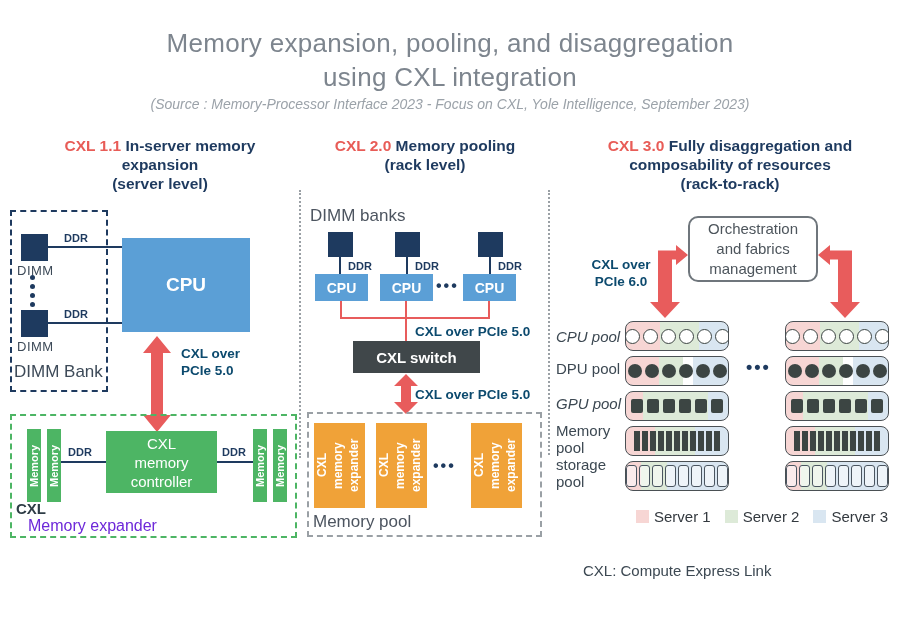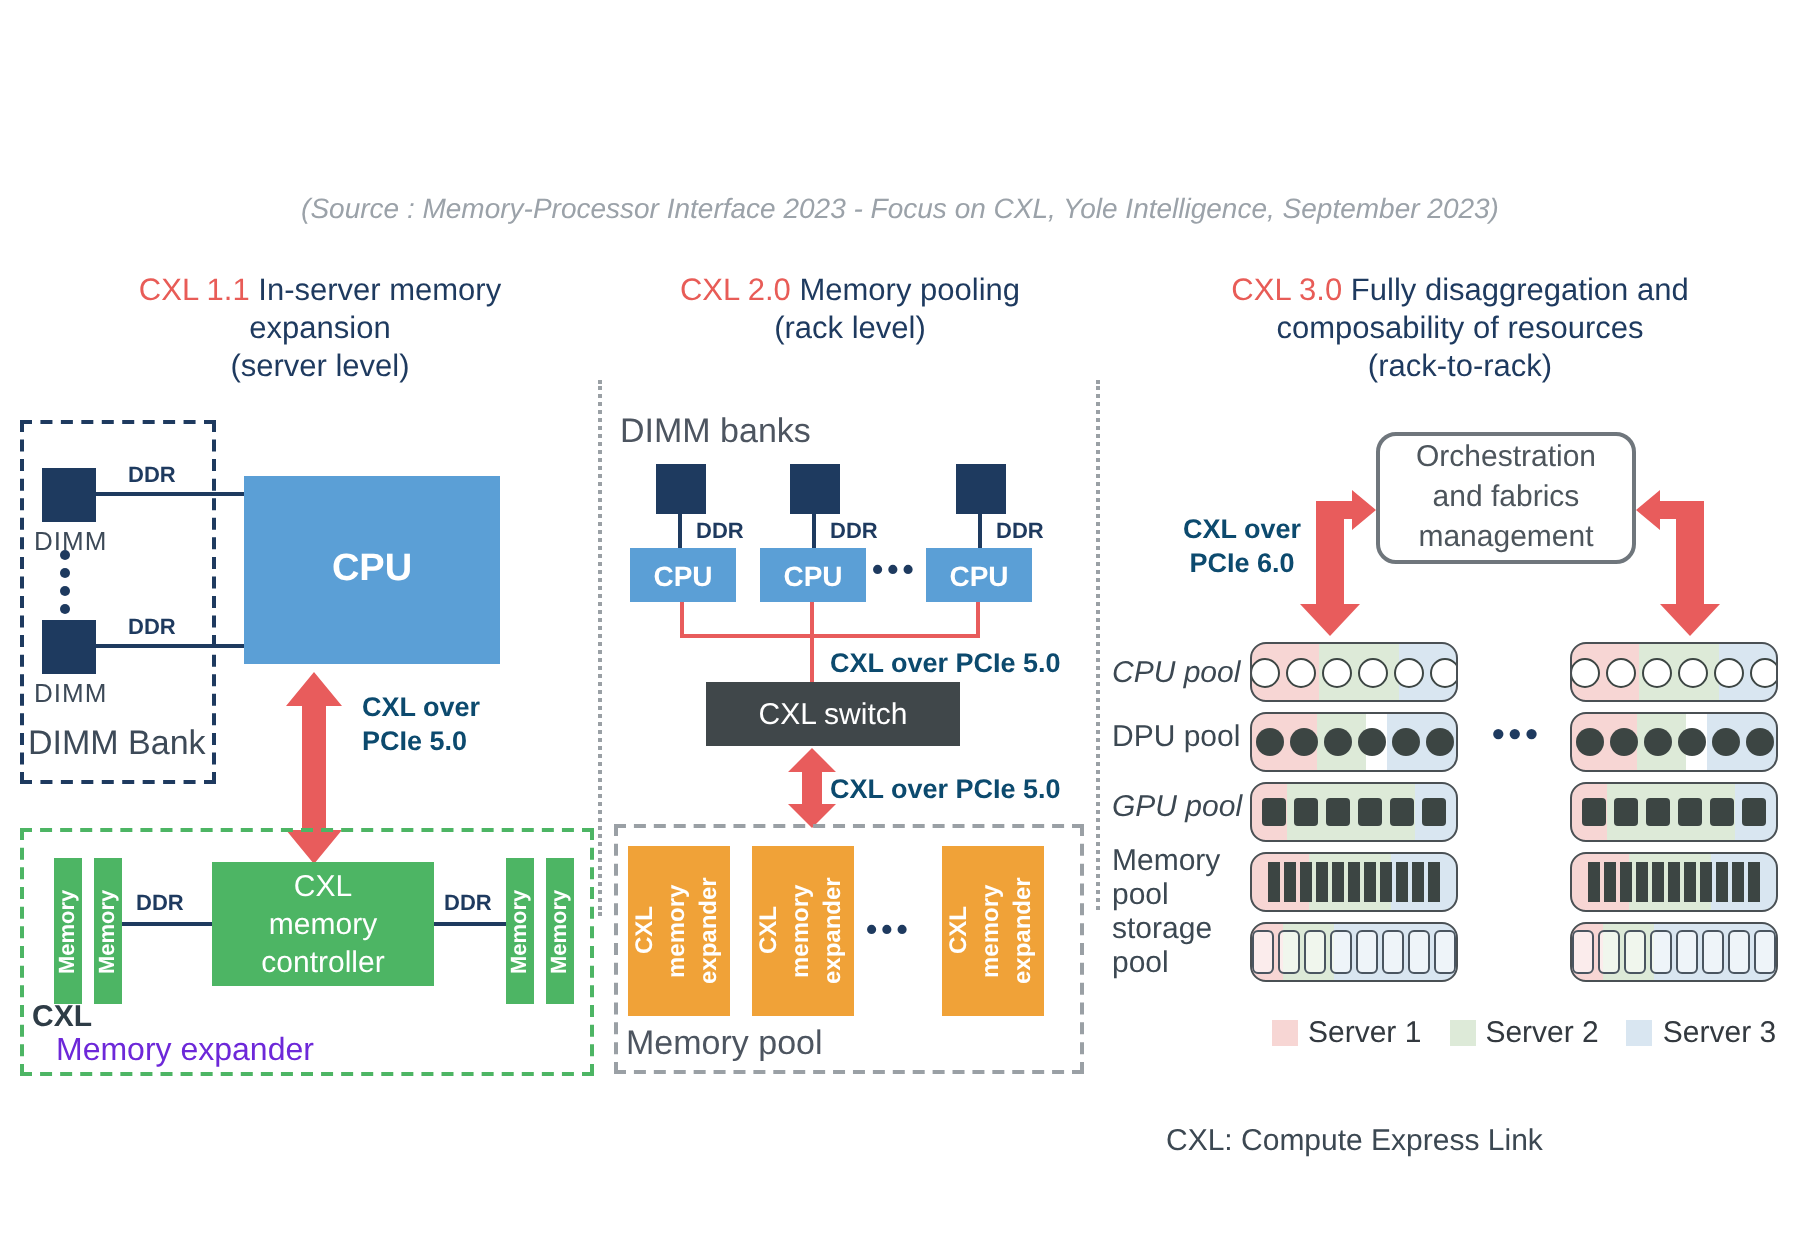--- a/index.html
+++ b/index.html
@@ -5,30 +5,30 @@
   html,body{margin:0;padding:0;background:#fff;}
   .stage{position:relative;width:900px;height:630px;background:#fff;overflow:hidden;
          font-family:"Liberation Sans",sans-serif;color:#3c4852;}
   .abs{position:absolute;}
   .prel{white-space:pre-line;}
   .nowrap{white-space:nowrap;}
 
   .title{width:900px;text-align:center;font-size:26px;line-height:34px;color:#7d858e;letter-spacing:.3px;}
   .subtitle{width:900px;text-align:center;font-size:14px;font-style:italic;color:#9ba2a9;}
 
-  .sec-heading{text-align:center;font-weight:normal;font-size:15.5px;line-height:19px;color:#1e3a5f;}
+  .sec-heading{text-align:center;font-weight:bold;font-size:15.5px;line-height:19px;color:#1e3a5f;}
   .sec-heading .tag{color:#e85c57;}
 
   .navy-box{background:#1e3a5f;}
   .navy-line{background:#1e3a5f;}
   .red-line{background:#e85c5c;}
   .blue-box{background:#5b9fd6;color:#fff;font-weight:bold;display:flex;align-items:center;justify-content:center;}
   .green-box{background:#4db564;color:#fff;display:flex;align-items:center;justify-content:center;text-align:center;}
   .orange-box{background:#f0a238;color:#fff;}
-  .dark-box{background:#40474a;color:#fff;font-weight:normal;display:flex;align-items:center;justify-content:center;}
+  .dark-box{background:#40474a;color:#fff;font-weight:bold;display:flex;align-items:center;justify-content:center;}
 
   .ddr{font-size:11px;font-weight:600;color:#1e3a5f;}
   .small-label{font-size:13px;color:#3d4a58;letter-spacing:.5px;}
   .gray-label{font-size:17px;color:#4d5560;}
   .red-label{font-size:13.5px;font-weight:600;color:#0c4a6e;line-height:17px;}
   .dots{color:#1e3a5f;font-weight:bold;letter-spacing:2px;font-size:16px;}
 
   .dashed-navy{border:2px dashed #1e3a5f;}
   .dashed-green{border:2px dashed #4db564;}
   .dashed-gray{border:2px dashed #9aa0a5;}
@@ -65,20 +65,22 @@
   .sw0{background:#f7d6d4}.sw1{background:#ddead8}.sw2{background:#d9e6f1}
 
   .src{font-size:15px;color:#3c4852;line-height:17px;}
   .copyright{font-size:12.5px;color:#babfc5;text-align:right;}
 </style>
 </head>
 <body>
 
 <div class="stage">
 
+  <div class="abs title prel" style="top:26px;left:0;">Memory expansion, pooling, and disaggregation
+using CXL integration</div>
   <div class="abs subtitle" style="top:96px;left:0;">(Source : Memory-Processor Interface 2023 - Focus on CXL, Yole Intelligence, September 2023)</div>
 
   <div class="abs vsep" style="left:299px;top:190px;height:268px;"></div>
   <div class="abs vsep" style="left:548px;top:190px;height:265px;"></div>
 
   <div class="abs sec-heading" style="left:10px;top:136px;width:300px;"><span class="tag">CXL 1.1</span> <span class="prel">In-server memory
 expansion
 (server level)</span></div>
 
   <div class="abs dashed-navy" style="left:10px;top:210px;width:94px;height:178px;"></div>

